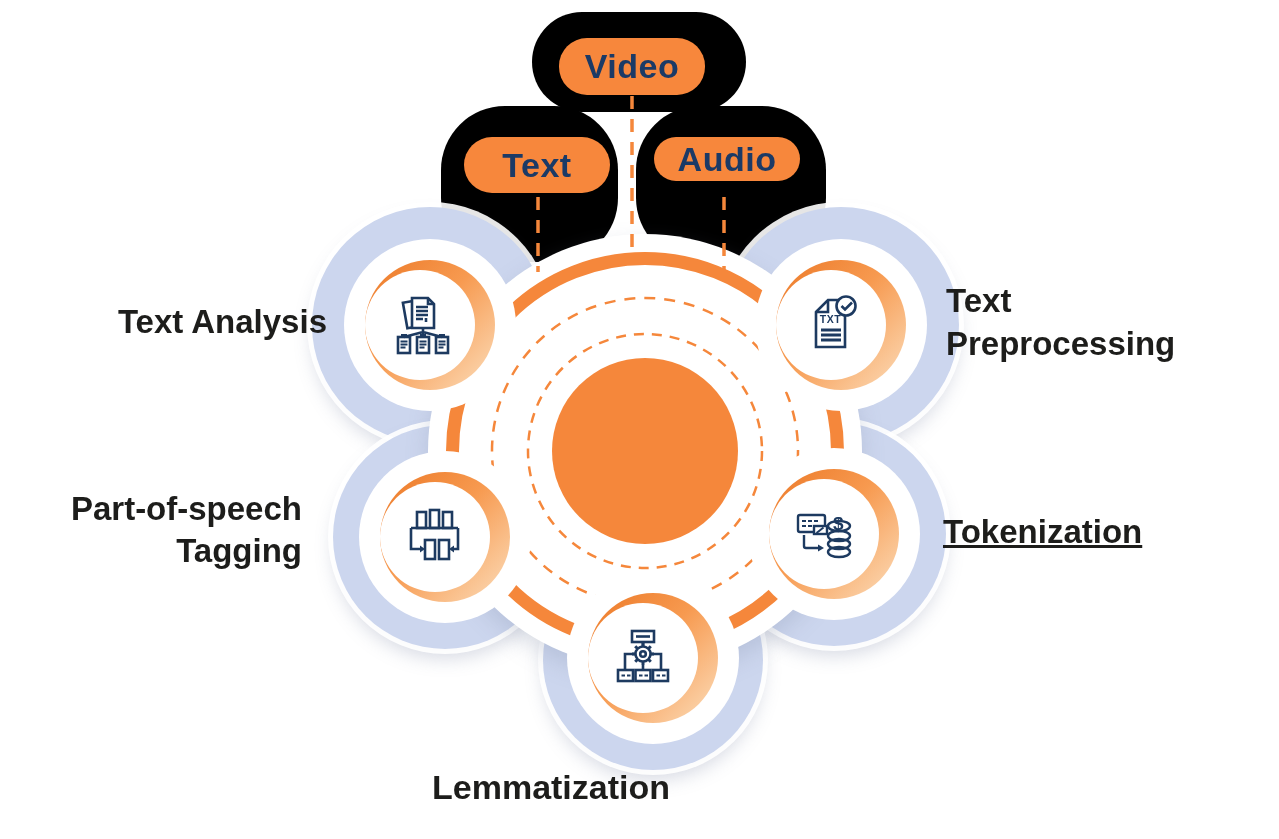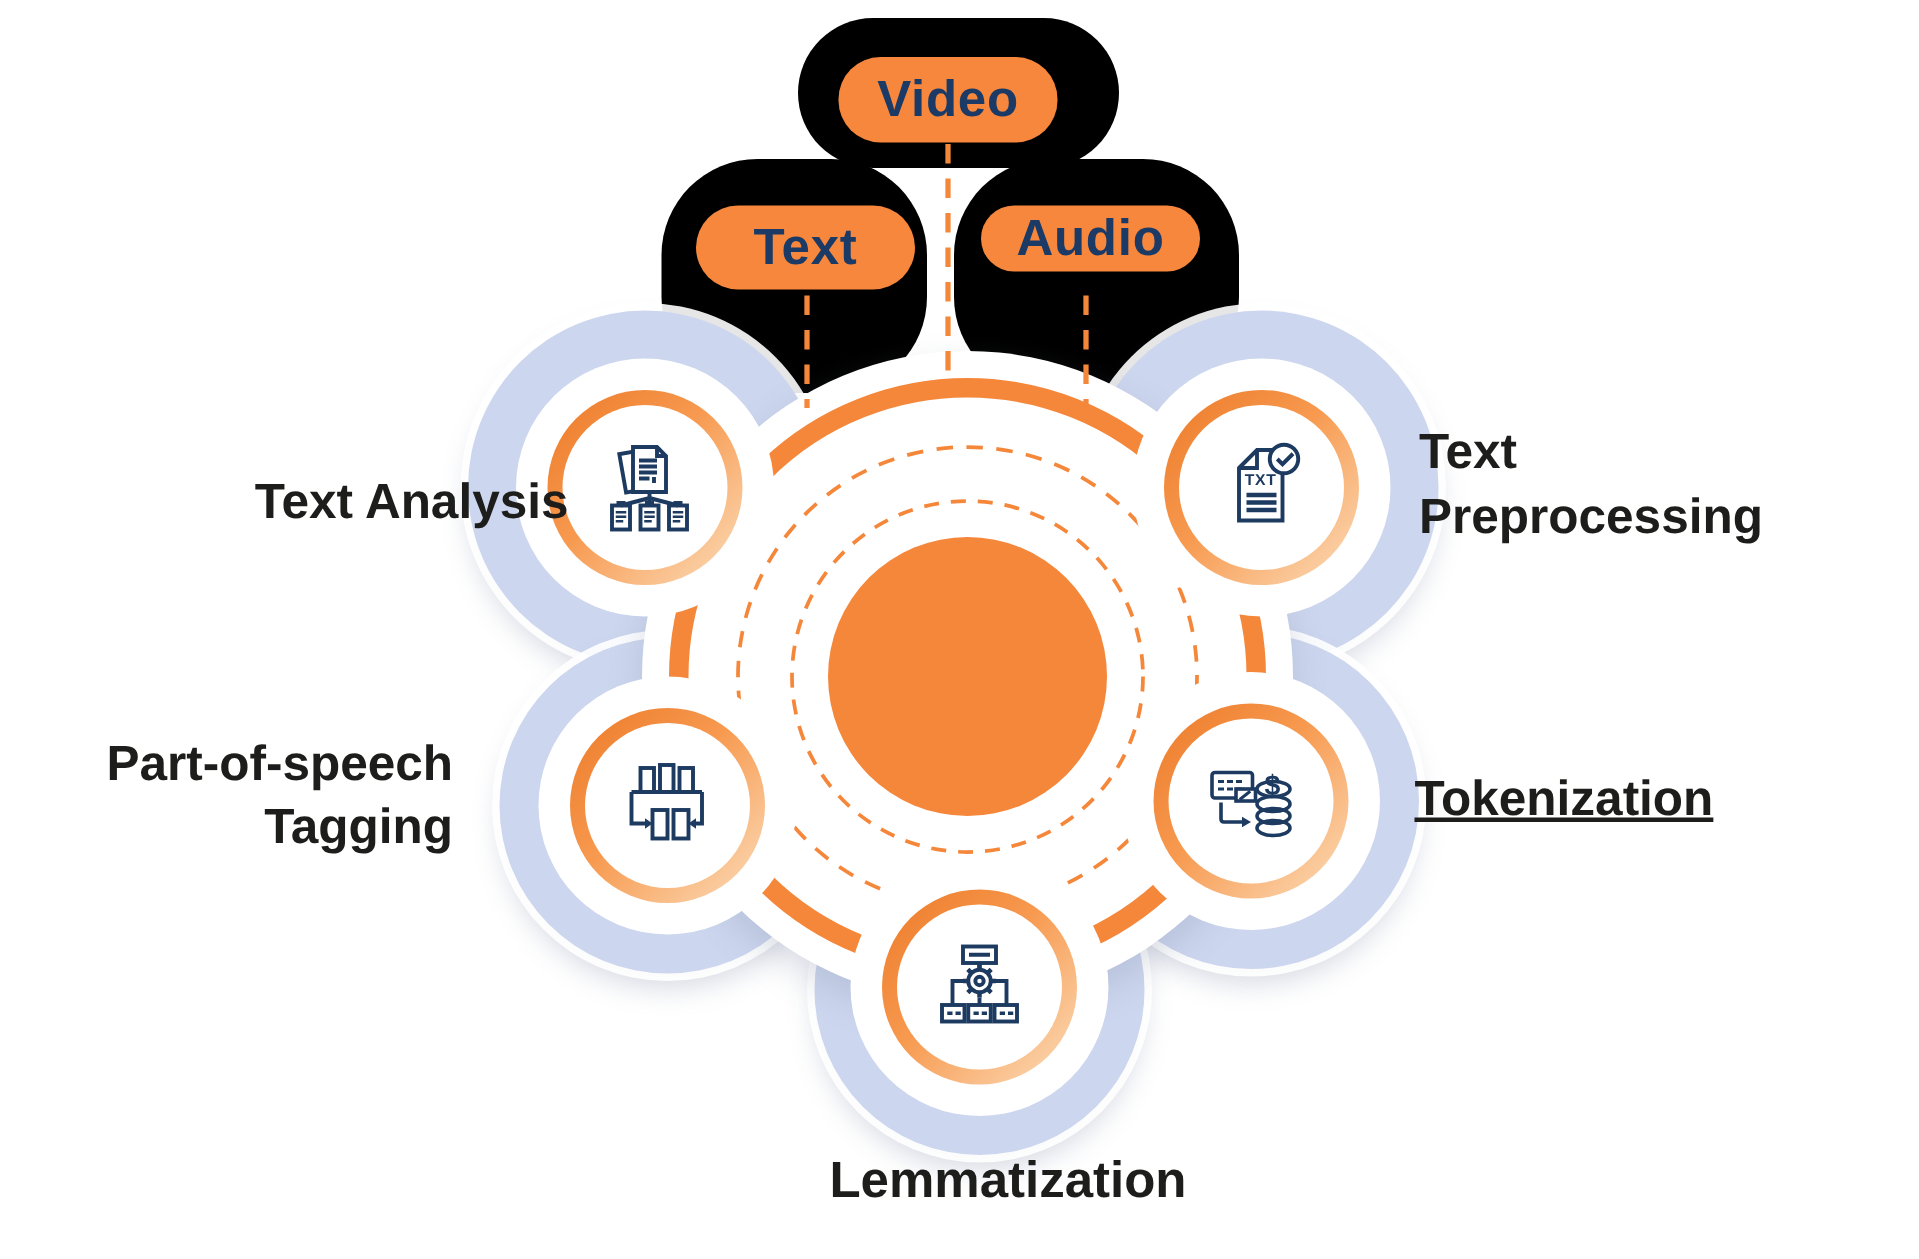--- a/index.html
+++ b/index.html
@@ -42,21 +42,21 @@
   }
 
   
   .sat{
     width:172px;height:172px;border-radius:50%;background:#ffffff;
     display:flex;align-items:center;justify-content:center;
   }
   .sat .ring{
     width:130px;height:130px;border-radius:50%;
     background:linear-gradient(135deg,#EE7F2F 8%,#F79A50 45%,#FBD4AC 92%);
-    display:flex;align-items:center;justify-content:center;
+    display:flex;align-items:center;justify-content:flex-start;
   }
   .sat .ring-inner{
     width:110px;height:110px;border-radius:50%;background:#ffffff;
     display:flex;align-items:center;justify-content:center;
   }
   .sat-tl{left:344px;top:239px;}
   .sat-tr{left:755px;top:239px;}
   .sat-l{left:359px;top:451px;}
   .sat-r{left:748px;top:448px;}
   .sat-b{left:567px;top:572px;}
@@ -70,25 +70,25 @@
   .pill-video{left:559px;top:38px;width:146px;height:57px;}
   .pill-text{left:464px;top:137px;width:146px;height:56px;}
   .pill-audio{left:654px;top:137px;width:146px;height:44px;}
 
   .connector-svg{left:0;top:0;pointer-events:none;}
 
   
   .label{
     color:#1D1D1B;font-weight:700;font-size:33px;line-height:42px;white-space:nowrap;
   }
-  .lbl-text-analysis{right:900px;top:301px;text-align:left;margin-top:12px;}
+  .lbl-text-analysis{right:952px;top:301px;text-align:left;}
   .lbl-text-preprocessing{left:946px;top:279px;text-align:left;line-height:43px;}
   .lbl-pos{right:977px;top:488px;text-align:right;}
   .lbl-tokenization{left:943px;top:511px;text-decoration:underline;}
-  .lbl-lemmatization{left:432px;top:766px;width:480px;text-align:center;font-size:34px;}
+  .lbl-lemmatization{left:432px;top:766px;width:480px;text-align:left;font-size:34px;}
 </style>
 </head>
 <body>
 
 <div class="stage">
 
   <div class="abs pill-shadow sh-video"></div>
   <div class="abs pill-shadow sh-text"></div>
   <div class="abs pill-shadow sh-audio"></div>
 

